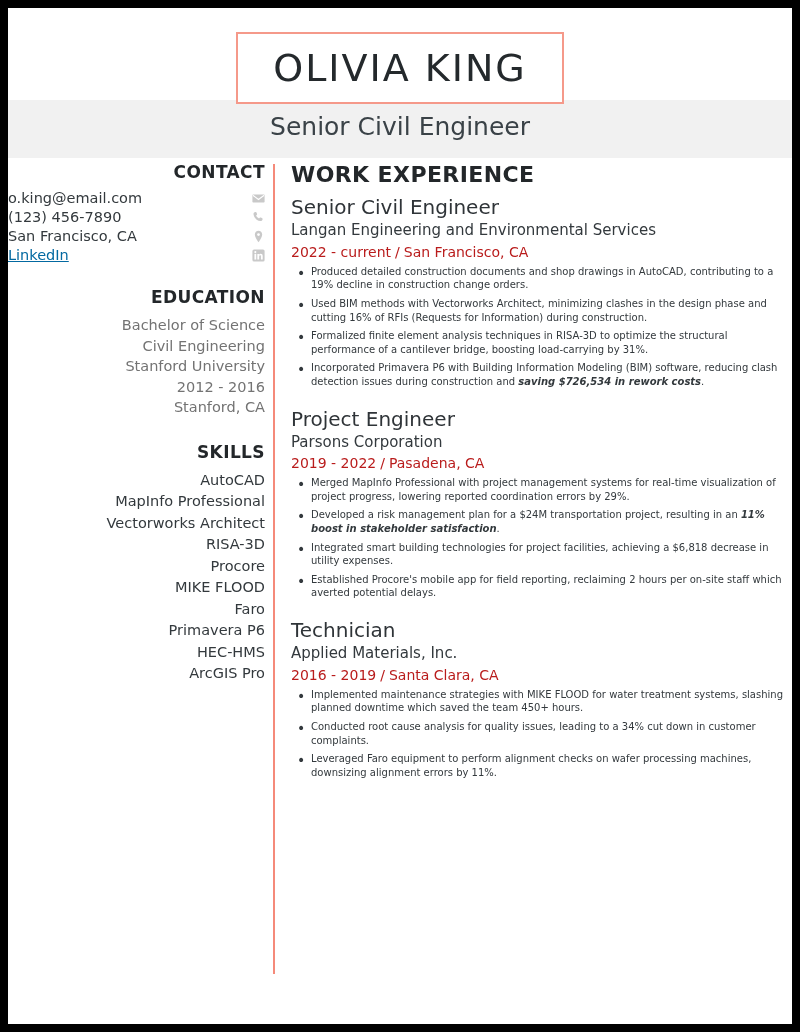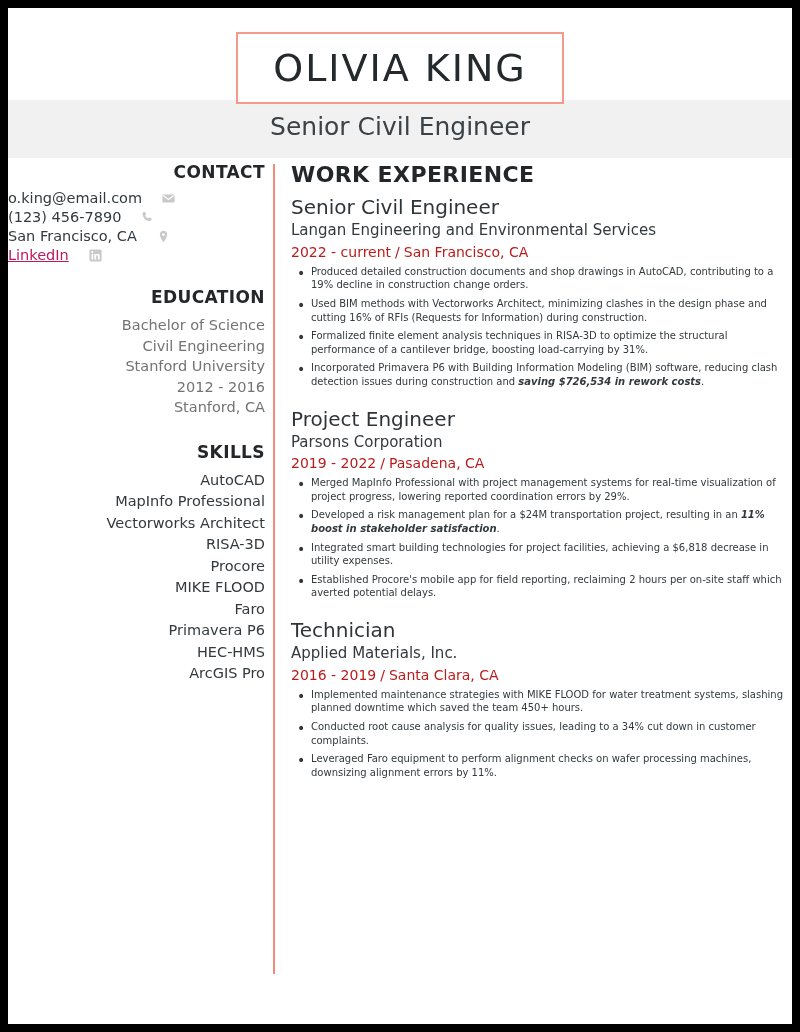--- a/index.html
+++ b/index.html
@@ -83,35 +83,35 @@
     color: #23272a;
     letter-spacing: 0.4px;
     margin-bottom: 8px;
   }
   .side-section { margin-bottom: 24px; }
   .side-section.skills-sec { margin-bottom: 0; }
 
   .contact-row {
     display: flex;
     align-items: center;
-    justify-content: flex-start;
+    justify-content: space-between;
     gap: 20px;
     margin-bottom: 3px;
     font-size: 14.5px;
     color: #33393d;
   }
   .contact-row .ico {
     width: 13px;
     height: 13px;
     flex: 0 0 13px;
     display: inline-block;
     position: relative;
   }
   .contact-link {
-    color: #be185d;
+    color: #0369a1;
     text-decoration: underline;
   }
 
   .side-line {
     font-size: 14.5px;
     color: #737373;
     line-height: 1.42;
   }
   .skill-line {
     font-size: 14.5px;

